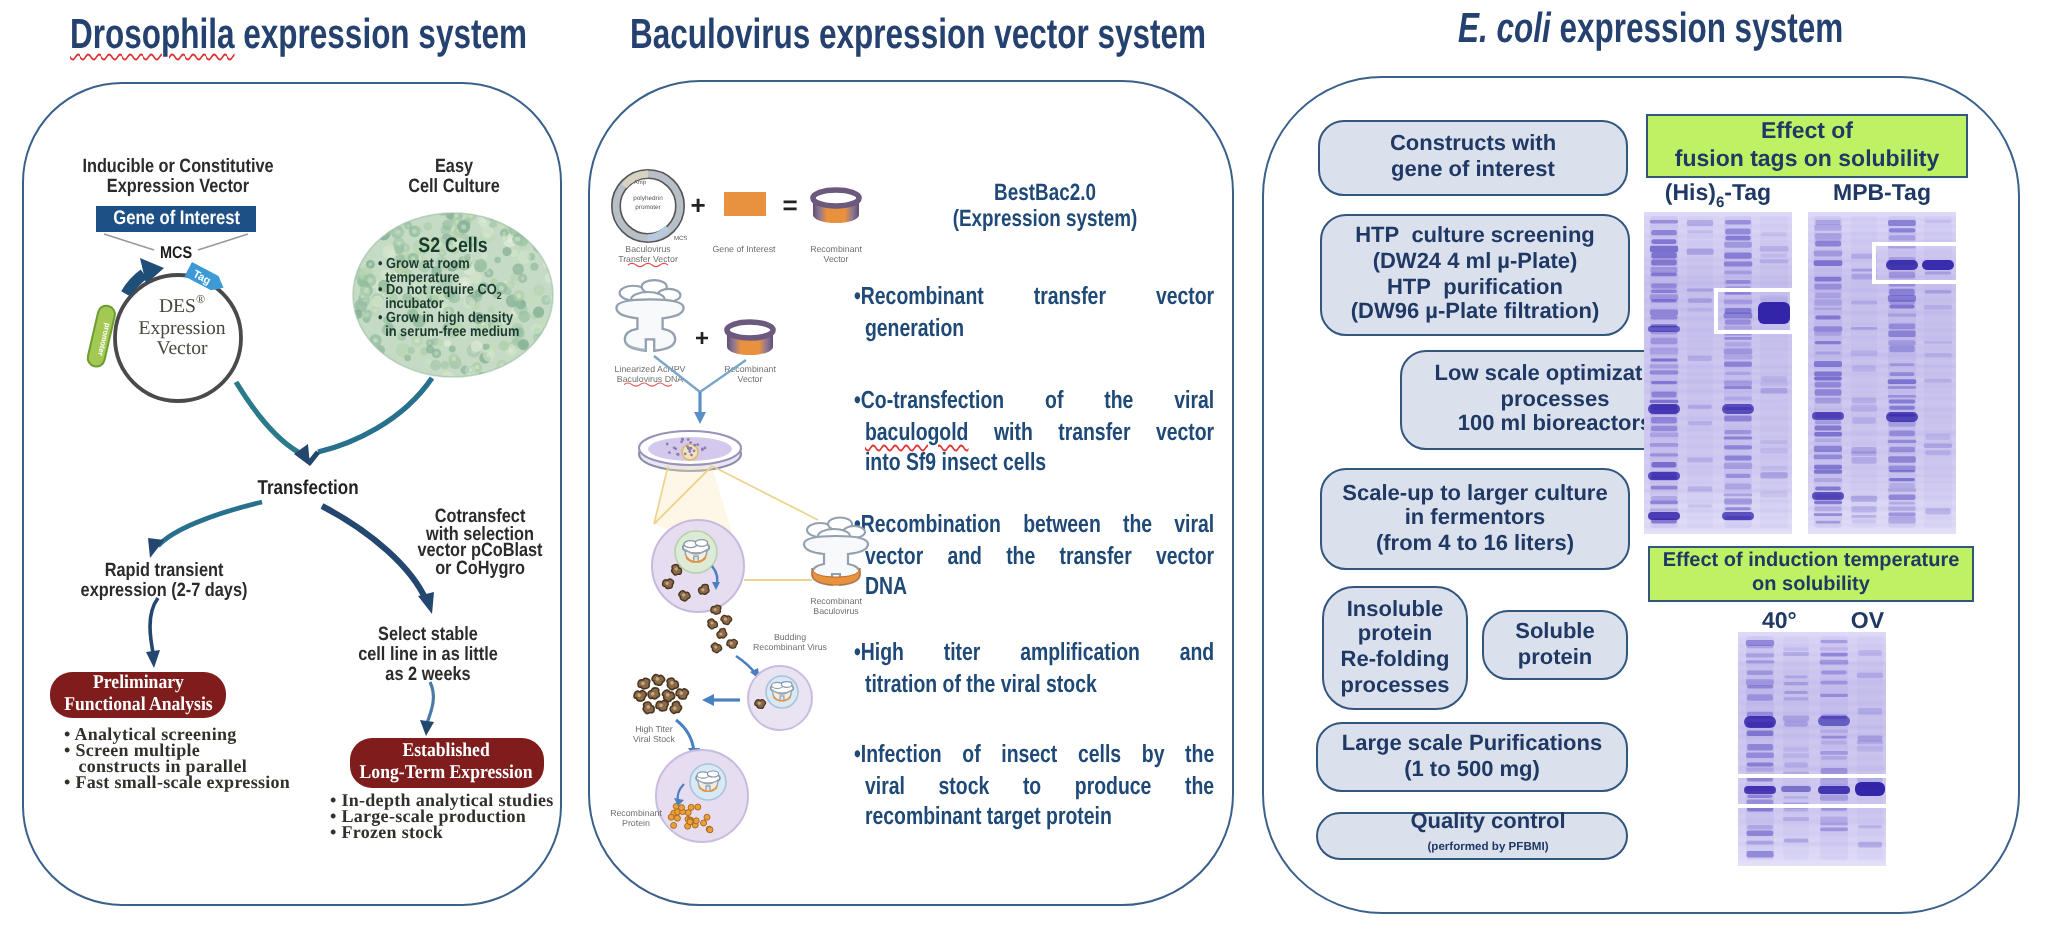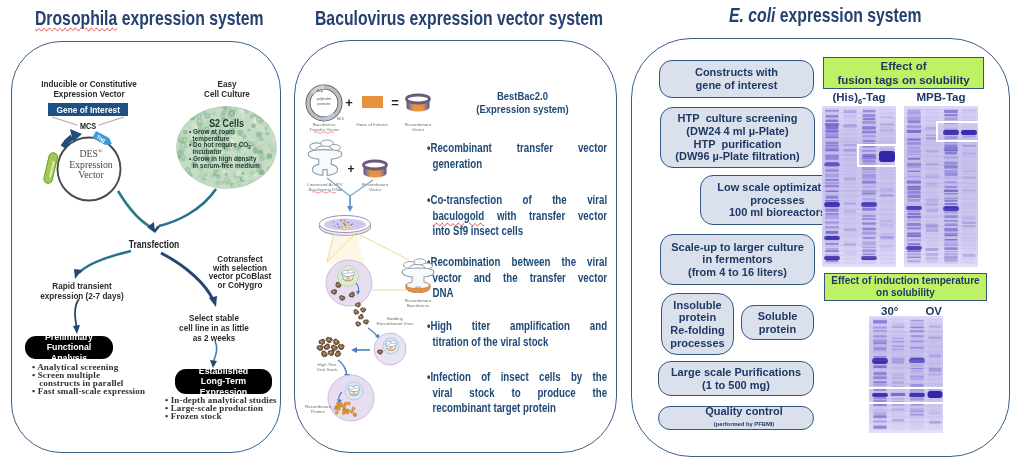--- a/index.html
+++ b/index.html
@@ -18,22 +18,22 @@
  box-sizing:border-box;}
 .mbw{position:absolute;color:#1f4977;font-weight:bold;font-size:12.4px;
  line-height:15.5px;width:223px;transform:scaleX(0.783);transform-origin:0 0;
  padding-left:7px;}
 .jl{text-align:justify;text-align-last:justify;}
 .bu{margin-left:-7px;}
 .sq{text-decoration:underline;text-decoration-style:wavy;
  text-decoration-color:#e03030;text-decoration-thickness:1px;
  text-underline-offset:2px;}
 .obx{transform:scaleX(0.9);}
-.ob{position:absolute;background:#000000;border-radius:11px;color:#fff;
- font-family:Liberation Sans, sans-serif;font-weight:bold;text-align:center;
+.ob{position:absolute;background:#7f1d1d;border-radius:11px;color:#fff;
+ font-family:Liberation Serif, serif;font-weight:bold;text-align:center;
  display:flex;align-items:center;justify-content:center;line-height:10.5px;
  font-size:9.8px;}
 .bl{position:absolute;font-family:"Liberation Serif",serif;font-weight:bold;
  color:#33302b;font-size:9px;line-height:7.85px;letter-spacing:0.15px;
  white-space:nowrap;}
 .p1t{position:absolute;font-weight:bold;color:#2b2b2b;text-align:center;
  transform:scaleX(0.85);}
 </style></head><body>
 
 <div class="title" style="left:35px;top:6px;"><span class="sq">Drosophila</span> expression system</div>
@@ -729,21 +729,21 @@
 <div class="b3" style="left:661px;top:293px;width:73px;height:62px;border-radius:16px;">Insoluble<br>protein<br>Re-folding<br>processes</div>
 <div class="b3" style="left:741px;top:305px;width:73px;height:35px;">Soluble<br>protein</div>
 <div class="b3" style="left:658px;top:361px;width:156px;height:35px;">Large scale Purifications<br>(1 to 500 mg)</div>
 <div class="b3" style="left:658px;top:406px;width:156px;height:24px;">
     <div style="line-height:11px;margin-left:16px;">Quality control<br><span style="font-size:5.8px;">(performed by PFBMI)</span></div>
   </div>
 <div class="hdr" style="left:823px;top:57px;width:161px;height:32px;">Effect of<br>fusion tags on solubility</div>
 <div class="hdr" style="left:824px;top:273px;width:163px;height:28px;font-size:10px;line-height:12.5px;">Effect of induction temperature<br>on solubility</div>
 <div class="abs nv" style="left:822px;top:91px;width:74px;text-align:center;font-size:11.5px;font-weight:bold;color:#1f3864;">(His)<sub style="font-size:7.5px">6</sub>-Tag</div>
 <div class="abs nv" style="left:904px;top:91px;width:74px;text-align:center;font-size:11.5px;font-weight:bold;color:#1f3864;">MPB-Tag</div>
-<div class="abs nv" style="left:869px;top:305px;width:74px;font-size:11.5px;font-weight:bold;color:#1f3864;"><span style="margin-left:12px;">30°</span><span style="margin-left:27px;">OV</span></div>
+<div class="abs nv" style="left:869px;top:305px;width:74px;font-size:11.5px;font-weight:bold;color:#1f3864;"><span style="margin-left:12px;">40°</span><span style="margin-left:27px;">OV</span></div>
 <svg style="position:absolute;left:822px;top:106px" width="74" height="161" viewBox="0 0 74 161">
     <defs>
       <linearGradient id="g42bg" x1="0" y1="0" x2="0" y2="1">
         <stop offset="0" stop-color="#ded9f7"></stop>
         <stop offset="0.22" stop-color="#cbc4ee"></stop>
         <stop offset="0.8" stop-color="#d2ccf1"></stop>
         <stop offset="1" stop-color="#e4e0f8"></stop>
       </linearGradient>
       <filter id="g42bl" x="-20%" y="-20%" width="140%" height="140%">
         <feGaussianBlur stdDeviation="0.55"></feGaussianBlur>

